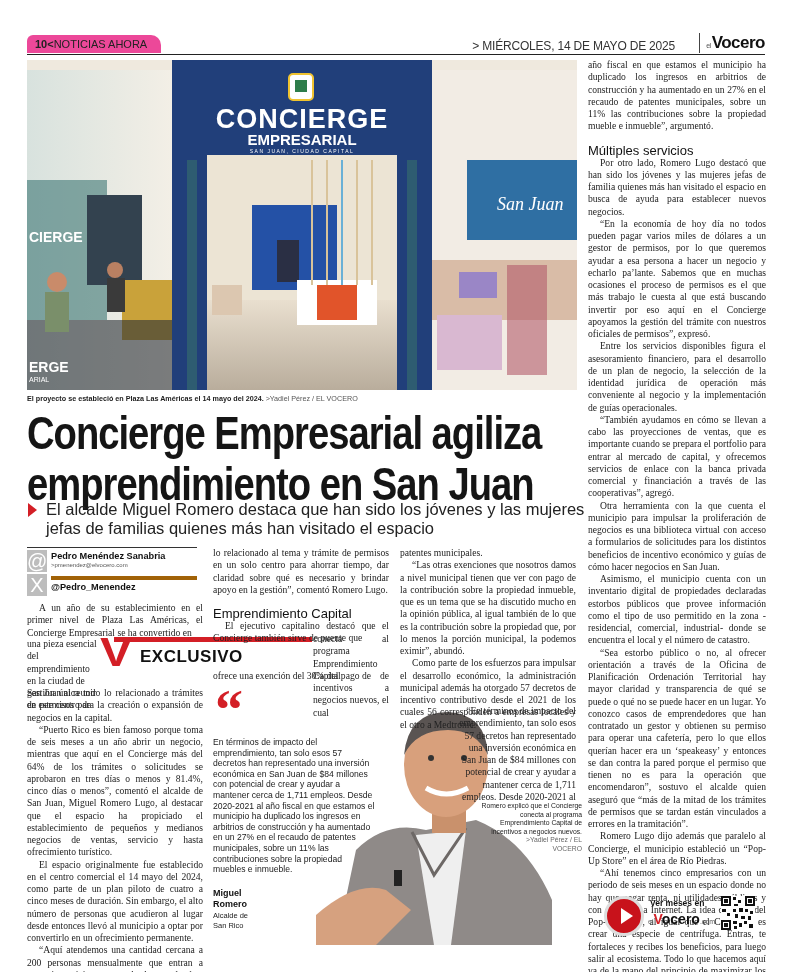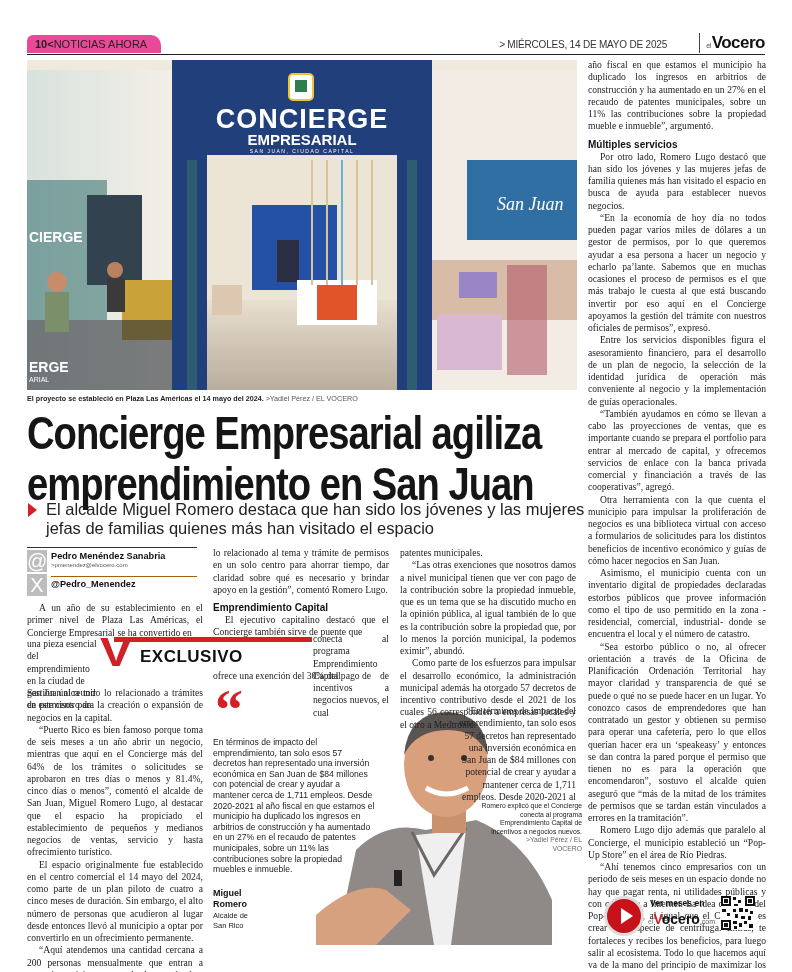--- a/index.html
+++ b/index.html
@@ -2,43 +2,43 @@
 <html><head>
 <meta charset="utf-8">
 <style>
 *{box-sizing:border-box;margin:0;padding:0}
 html,body{width:792px;height:972px;background:#fff;overflow:hidden}
 body{position:relative;font-family:"DejaVu Serif",serif;color:#1a1a1a}
 
 #hdr{position:absolute;left:27px;top:35px;width:738px;height:20px;border-bottom:1.5px solid #222}
 #section-tab{position:absolute;left:0;top:0;height:18px;padding:0 14px 0 8px;background:#ec4899;border-radius:6px 10px 0 0;font-family:"Liberation Sans",sans-serif;font-size:11px;line-height:18px;color:#222}
 #section-tab b{font-weight:bold}
-#date{position:absolute;right:98px;top:4px;font-family:"Liberation Sans",sans-serif;font-size:10px;color:#333;letter-spacing:-0.2px}
+#date{position:absolute;right:90px;top:4px;font-family:"Liberation Sans",sans-serif;font-size:12px;color:#333;letter-spacing:-0.2px}
 #logo{position:absolute;right:0;top:-2px;height:20px;padding-left:6px;border-left:1px solid #444;font-family:"Liberation Sans",sans-serif;font-weight:bold;font-size:17px;line-height:20px;color:#111;letter-spacing:-0.5px}
 #logo small{font-size:7px;font-weight:normal;color:#555;margin-right:1px}
 
 #photo{position:absolute;left:27px;top:60px;width:550px;height:330px;overflow:hidden;background:#d9d3c8}
 #caption{position:absolute;left:27px;top:394px;font-family:"Liberation Sans",sans-serif;font-size:7.2px;color:#222}
 #caption b{font-weight:bold}
 #caption span{color:#555}
 
 #headline{position:absolute;left:27px;top:408px;width:555px;font-family:"Liberation Sans",sans-serif;font-weight:bold;font-size:46px;line-height:51px;color:#151515;letter-spacing:-1.2px;transform:scaleX(0.83);transform-origin:left top;width:670px}
 #deck{position:absolute;left:28px;top:500px;width:560px;font-family:Liberation Sans, sans-serif;font-size:16.5px;line-height:19px;color:#222;padding-left:18px}
 #deck-arrow{position:absolute;left:0;top:3px;width:0;height:0;border-top:7px solid transparent;border-bottom:7px solid transparent;border-left:9px solid #d31f26}
 
 #byline{position:absolute;left:27px;top:547px;width:170px;height:48px;border-top:1.5px solid #333}
 .bl-icon{position:absolute;left:0;width:20px;height:22px;background:#bdbdbd;color:#fff;font-family:"Liberation Sans",sans-serif;font-size:20px;line-height:22px;text-align:center}
 #author{position:absolute;left:24px;top:3px;font-family:"Liberation Sans",sans-serif;font-weight:bold;font-size:9.2px;color:#111}
 #email{position:absolute;left:24px;top:14px;font-family:"Liberation Sans",sans-serif;font-size:6px;color:#555}
-#handle{position:absolute;left:24px;top:28px;font-family:"Liberation Sans",sans-serif;font-weight:bold;font-size:9.2px;color:#111;border-top:1px solid #a16207;width:146px;padding-top:2px}
+#handle{position:absolute;left:24px;top:28px;font-family:"Liberation Sans",sans-serif;font-weight:bold;font-size:9.2px;color:#111;border-top:4px solid #a16207;width:146px;padding-top:2px}
 
 .col{position:absolute;font-family:"Liberation Serif","DejaVu Serif",serif;font-size:9.6px;line-height:12.25px;color:#222;text-align:justify;hyphens:manual}
 .col p{text-indent:12px}
 .col p.ni{text-indent:0}
-.col h3{font-family:"Liberation Sans",sans-serif;font-weight:bold;font-size:10px;line-height:12px;margin-top:6px;color:#111}
+.col h3{font-family:"Liberation Sans",sans-serif;font-weight:normal;font-size:13px;line-height:12px;margin-top:12px;color:#111}
 
 #exclusivo{position:absolute;left:100px;top:636px;width:210px;height:32px}
 #ex-v{position:absolute;left:0;top:0;font-family:"Liberation Sans",sans-serif;font-weight:bold;font-size:40px;line-height:32px;color:#d31f26;transform:scaleX(1.2);transform-origin:left}
 #ex-bar{position:absolute;left:14px;top:1px;width:198px;height:5px;background:#d31f26}
 #ex-text{position:absolute;left:40px;top:11px;font-family:"Liberation Sans",sans-serif;font-weight:bold;font-size:17px;color:#111;letter-spacing:0.5px}
 
 #quote-mark{position:absolute;left:215px;top:690px;font-family:"Liberation Serif",serif;font-weight:bold;font-size:56px;line-height:40px;color:#d31f26}
 #quote-text{position:absolute;left:213px;top:737px;width:162px;font-family:"Liberation Sans",sans-serif;font-size:8.6px;line-height:10.6px;color:#222}
 #quote-name{position:absolute;left:213px;top:888px;font-family:"Liberation Sans",sans-serif;font-weight:bold;font-size:9px;line-height:11px;color:#111}
 #quote-role{position:absolute;left:213px;top:911px;font-family:"Liberation Sans",sans-serif;font-size:7.5px;line-height:9.5px;color:#222}

